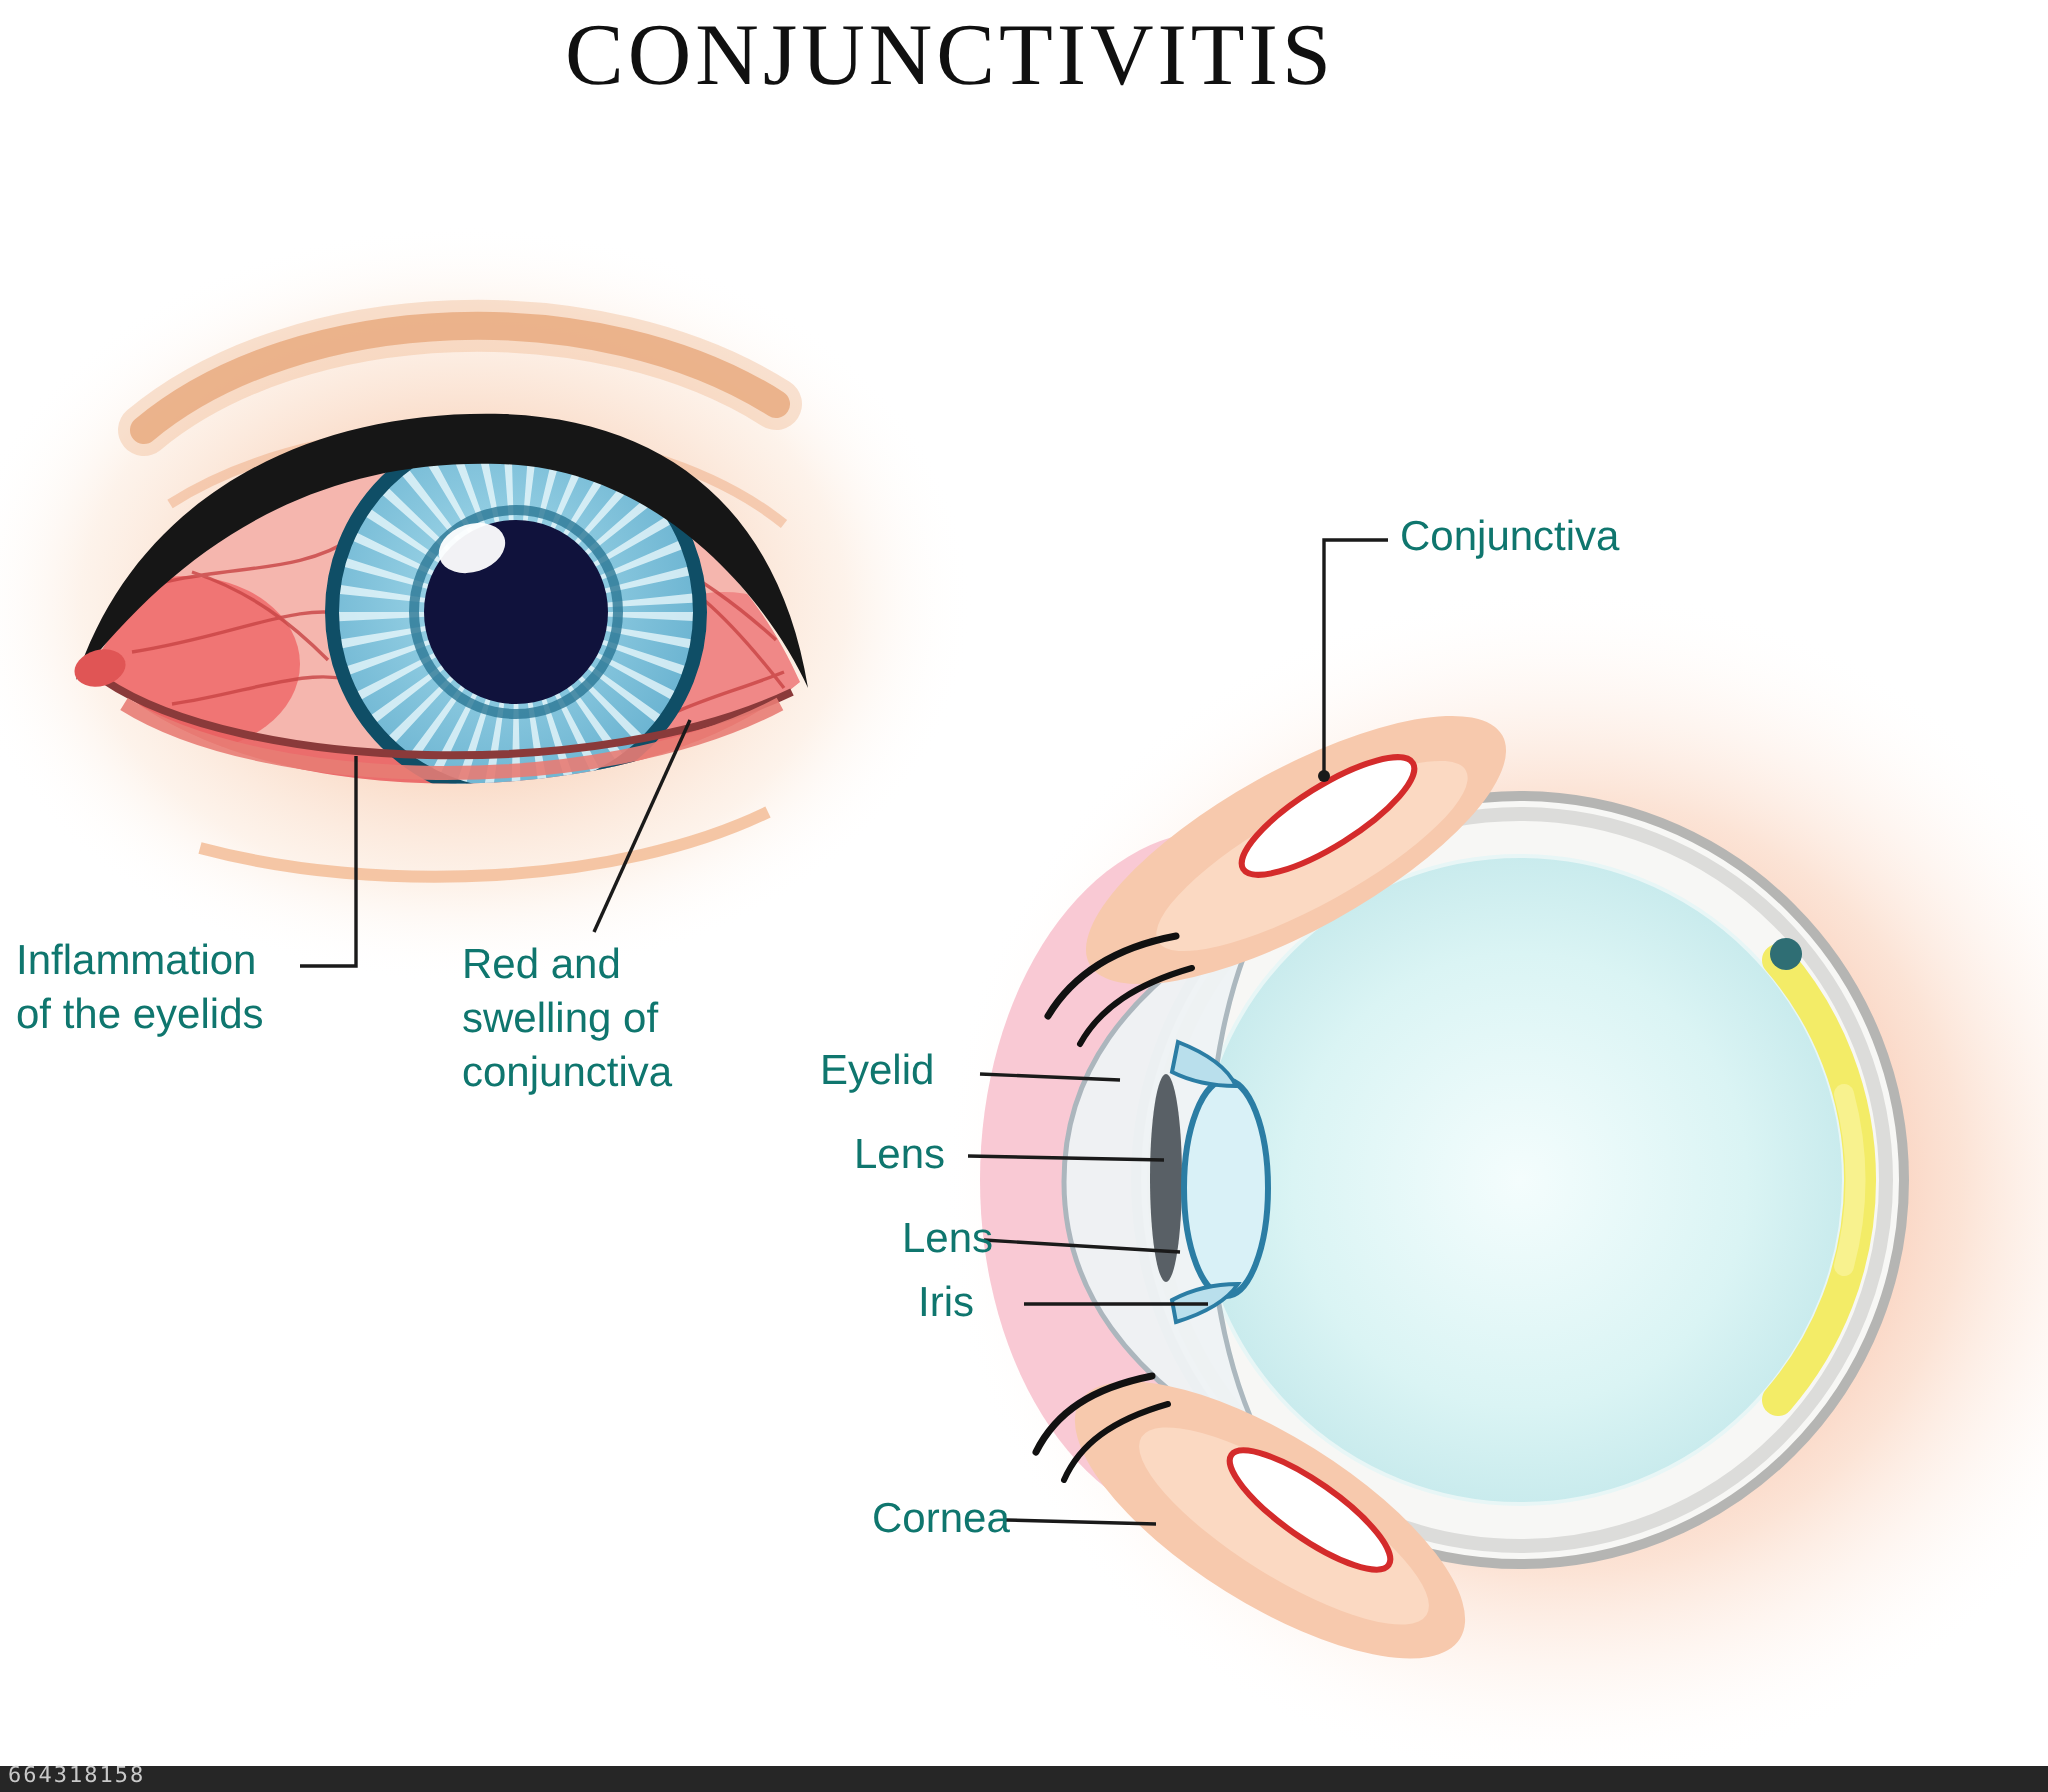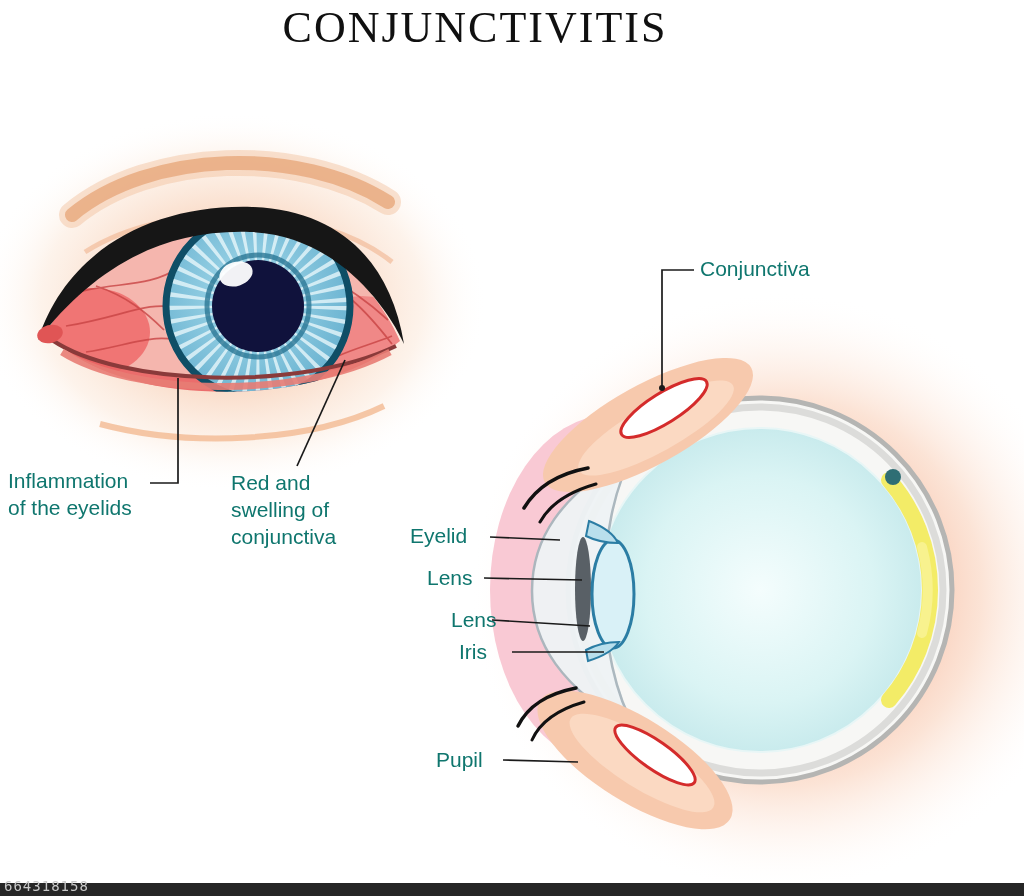--- a/index.html
+++ b/index.html
@@ -16,21 +16,21 @@
   .artwork { position:absolute; left:0; top:0; width:1024px; height:896px; }
   .label {
     position:absolute; font-size:21px; line-height:1.28; color:#0f766e;
     white-space:pre-line;
   }
   .wm-bar {
     position:absolute; left:0; bottom:0; width:1024px; height:13px;
     background:#262626;
   }
   .wm-text {
-    position:absolute; left:4px; bottom:2px; font-size:14px; color:#c9c9c9;
+    position:absolute; left:4px; bottom:2px; font-size:11px; color:#c9c9c9;
     font-family:"DejaVu Sans Mono", monospace; letter-spacing:1px;margin-top:11px;
   }
 </style>
 </head>
 <body>
 
 <div id="canvas">
 
   <div class="title">CONJUNCTIVITIS</div>
 
@@ -168,18 +168,18 @@
   <div class="label" style="left:700px; top:256px;">Conjunctiva</div>
 
   <div class="label" style="left:410px; top:523px;">Eyelid</div>
 
   <div class="label" style="left:427px; top:565px;">Lens</div>
 
   <div class="label" style="left:451px; top:607px;">Lens</div>
 
   <div class="label" style="left:459px; top:639px;">Iris</div>
 
-  <div class="label" style="left:436px; top:747px;">Pupil</div>
+  <div class="label" style="left:436px; top:747px;">Cornea</div>
 
   <div class="wm-bar"></div>
   <span class="wm-text">664318158</span>
 
 </div>
 
 </body></html>

